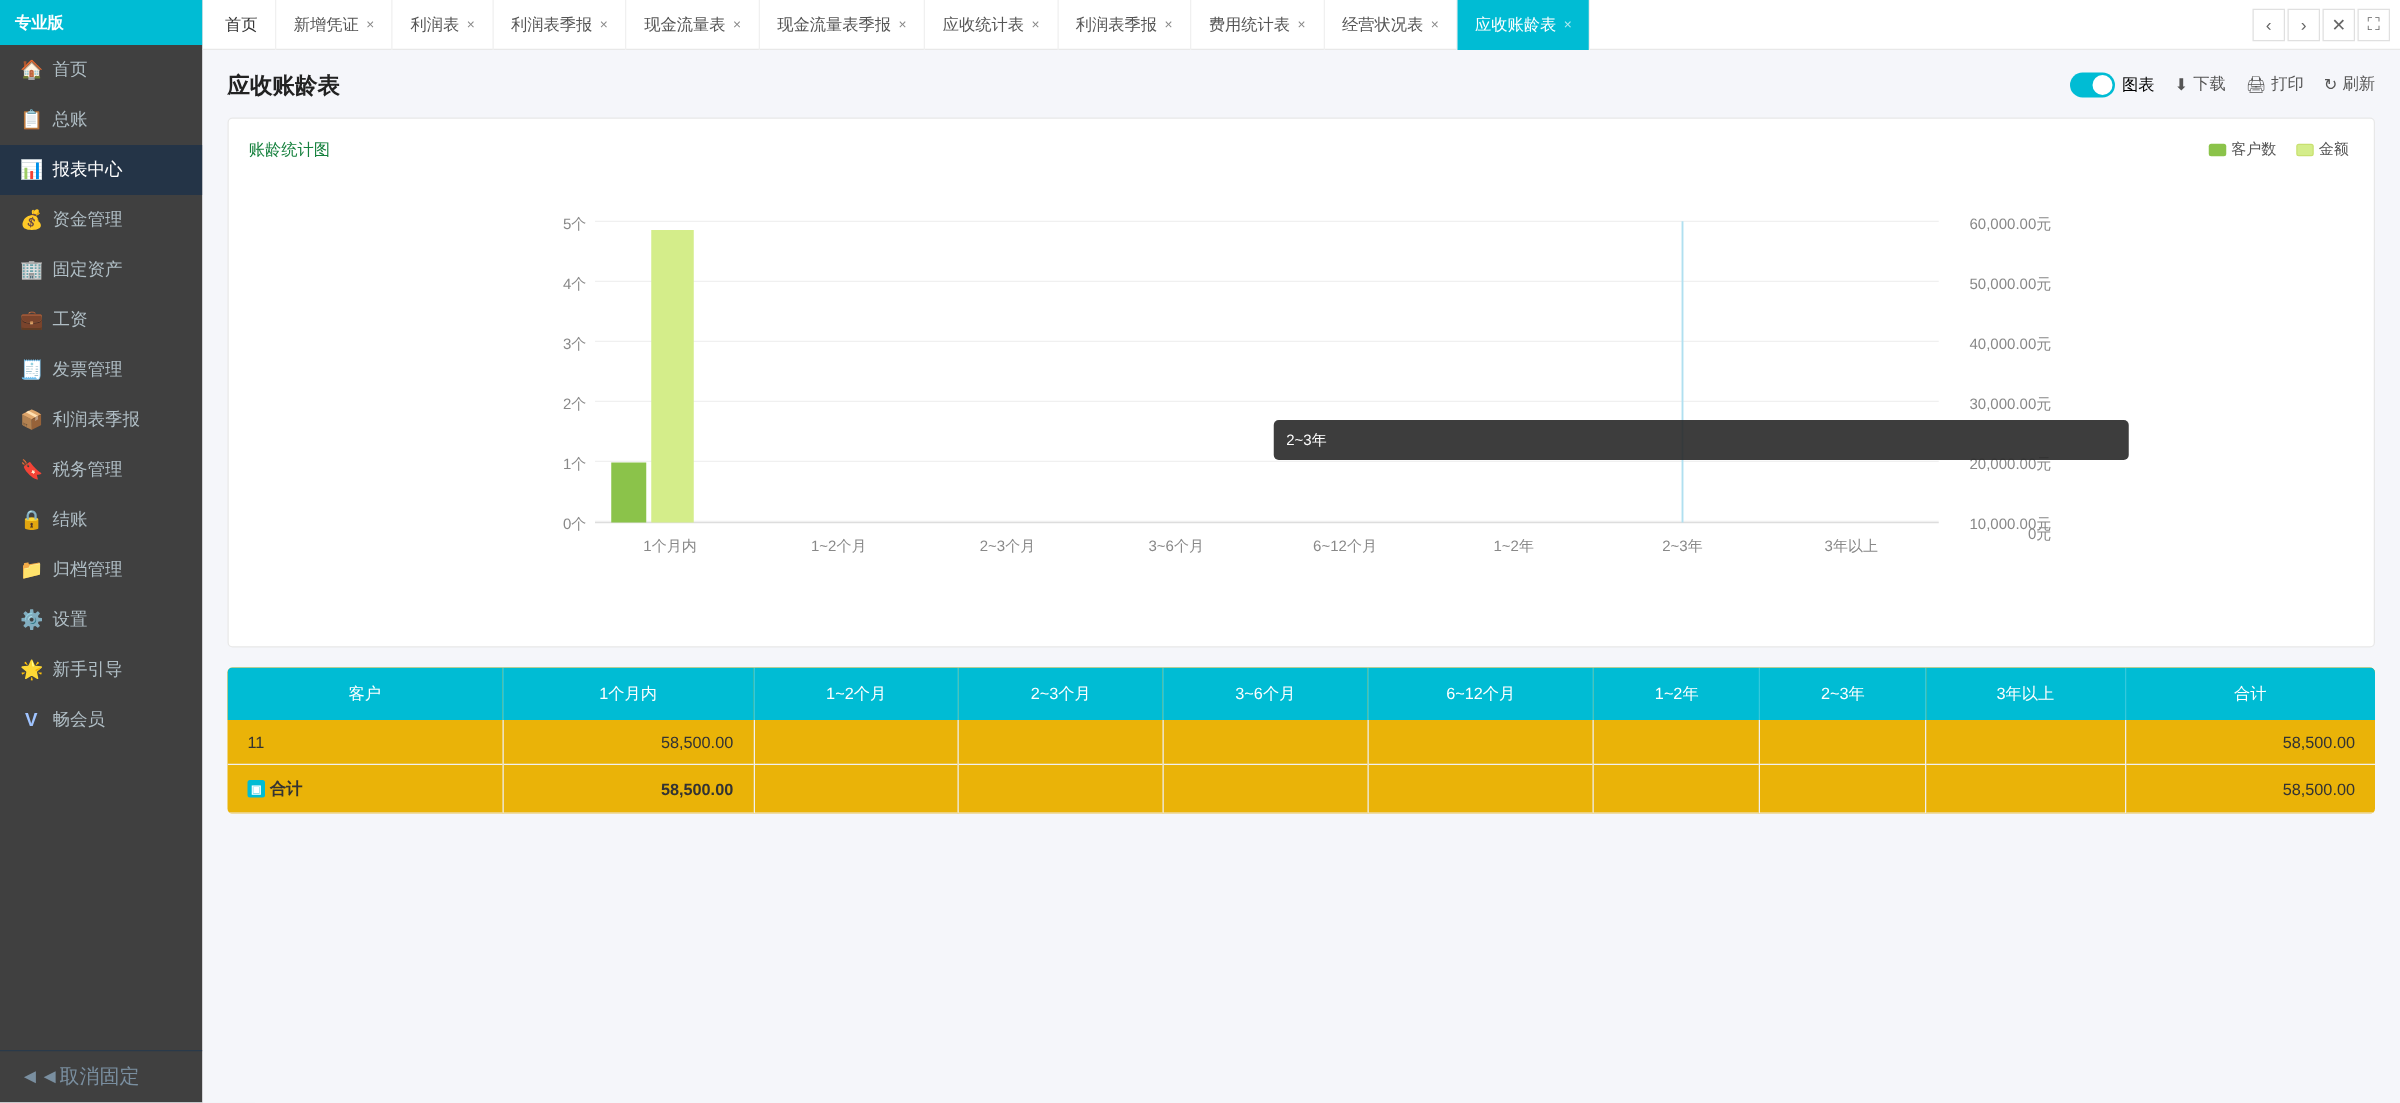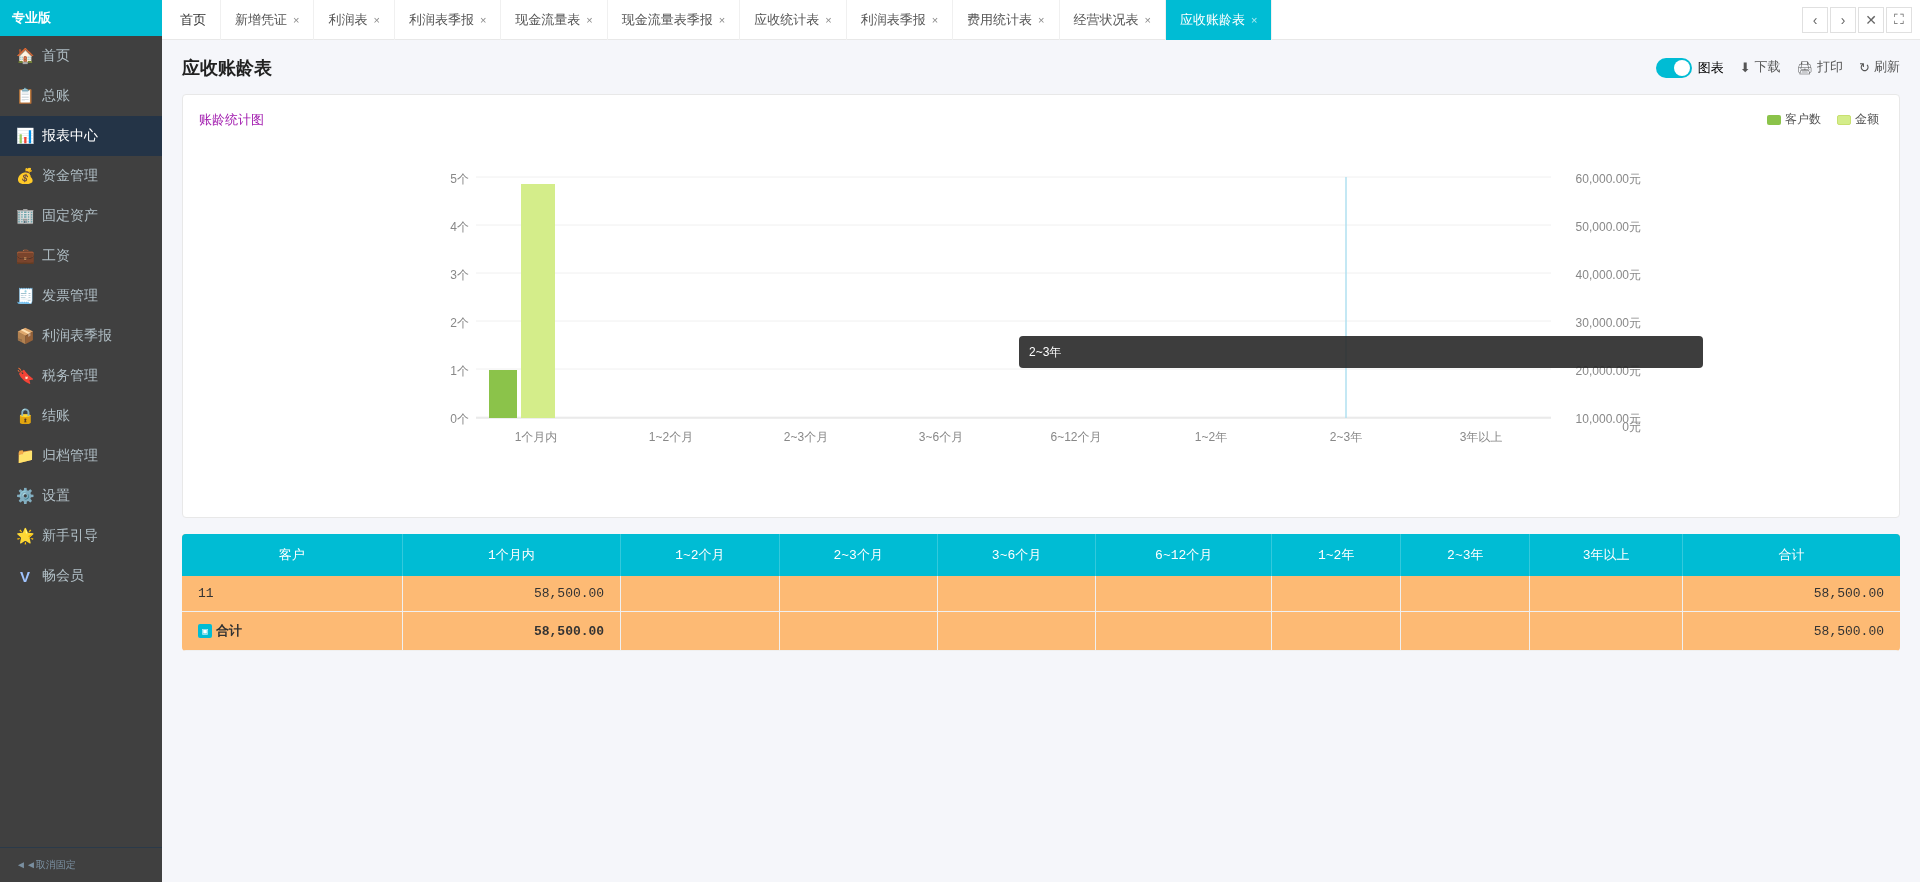--- a/index.html
+++ b/index.html
@@ -34,21 +34,21 @@
       font-size: 14px;
       gap: 8px;
     }
     .sidebar-item.active { background: #243447; color: #fff; }
     .sidebar-icon { font-size: 15px; width: 18px; text-align: center; }
     .sidebar-bottom {
       margin-top: auto;
       border-top: 1px solid #2a3a4a;
       padding: 10px 16px;
       color: #7a8fa0;
-      font-size: 10px;
+      font-size: 16px;
       cursor: pointer;
       display: flex;
       align-items: center;
       gap: 6px;
     }
 
     
     .main {
       flex: 1;
       display: flex;
@@ -169,21 +169,21 @@
     .chart-container {
       background: #fff;
       border: 1px solid #e8e8e8;
       border-radius: 4px;
       padding: 16px;
       margin-bottom: 16px;
       position: relative;
     }
     .chart-title {
       font-size: 13px;
-      color: #a21caf;
+      color: #15803d;
       margin-bottom: 12px;
     }
     .chart-legend {
       position: absolute;
       top: 16px;
       right: 20px;
       display: flex;
       align-items: center;
       gap: 16px;
       font-size: 12px;
@@ -217,24 +217,23 @@
       top: 210px;
       right: 180px;
       line-height: 1.7;
       z-index: 10;
     }
 
     
     .data-table {
       width: 100%;
       border-collapse: collapse;
-      background: #fdba74;
+      background: #eab308;
       border-radius: 4px;
       overflow: hidden;
-      font-family: Liberation Mono, monospace;
     }
     .data-table thead tr {
       background: #00bcd4;
       color: #fff;
     }
     .data-table thead th {
       padding: 12px 10px;
       text-align: center;
       font-weight: 500;
       font-size: 13px;

